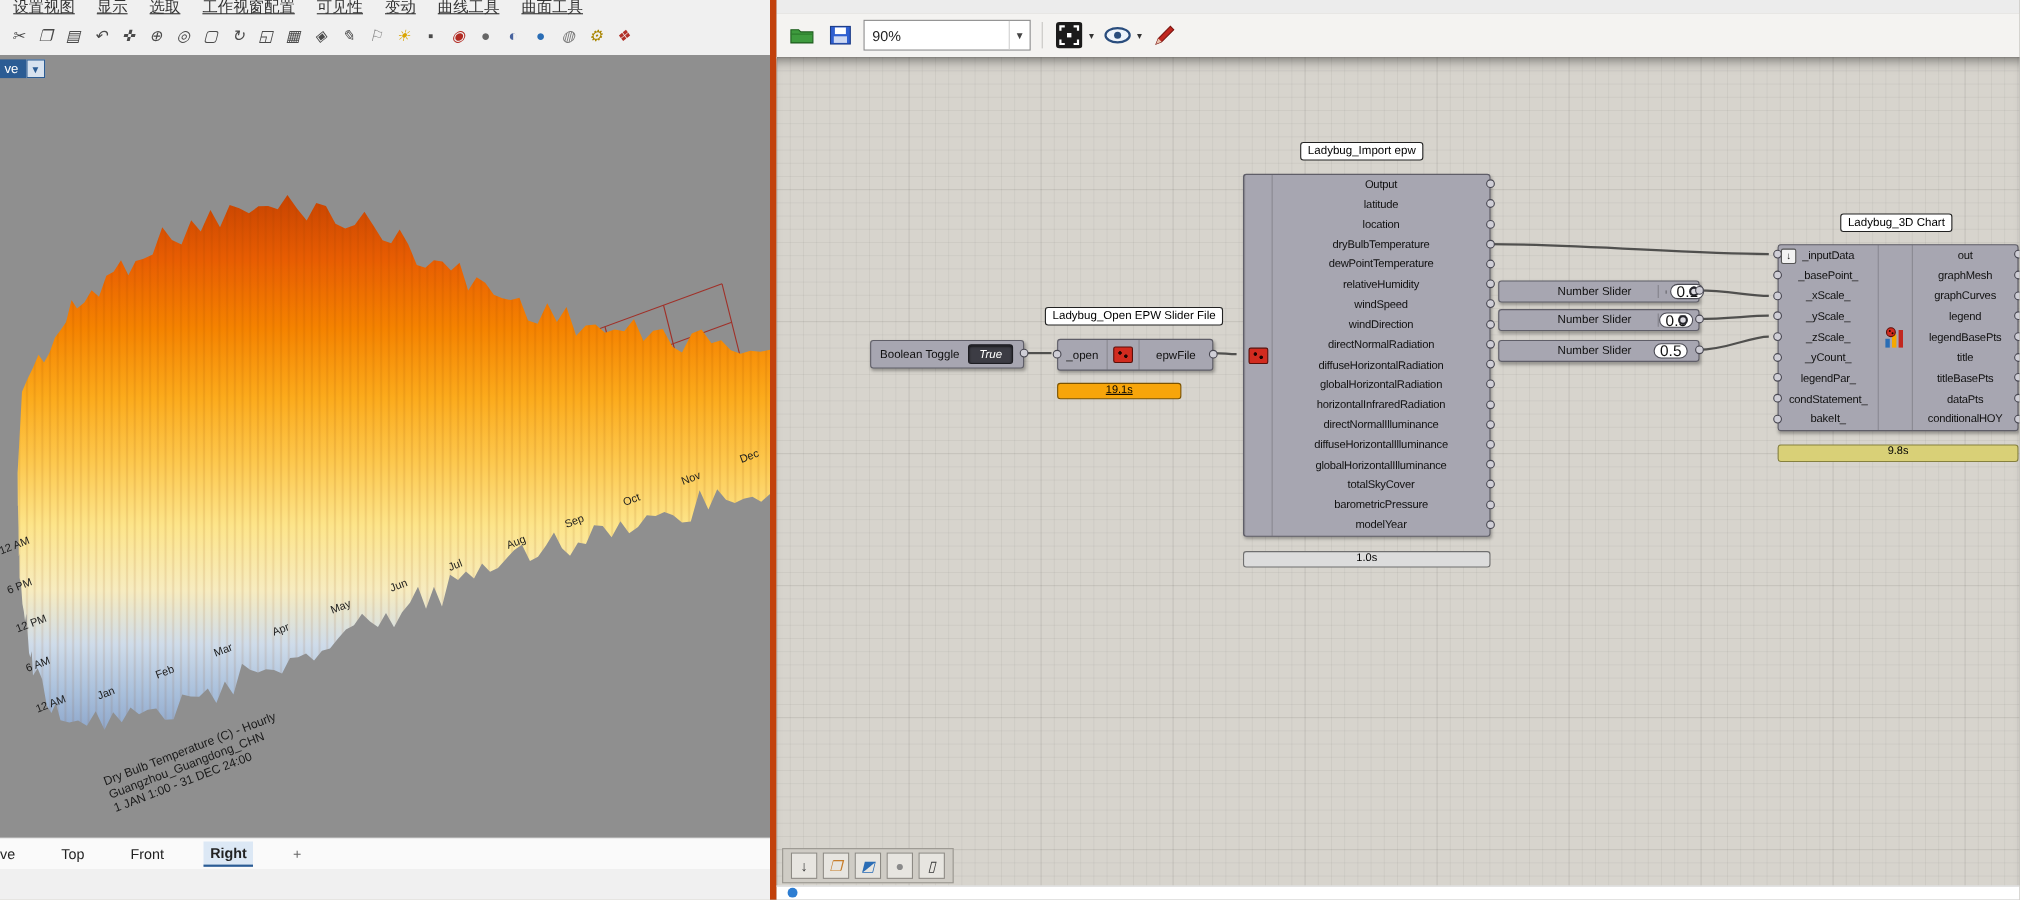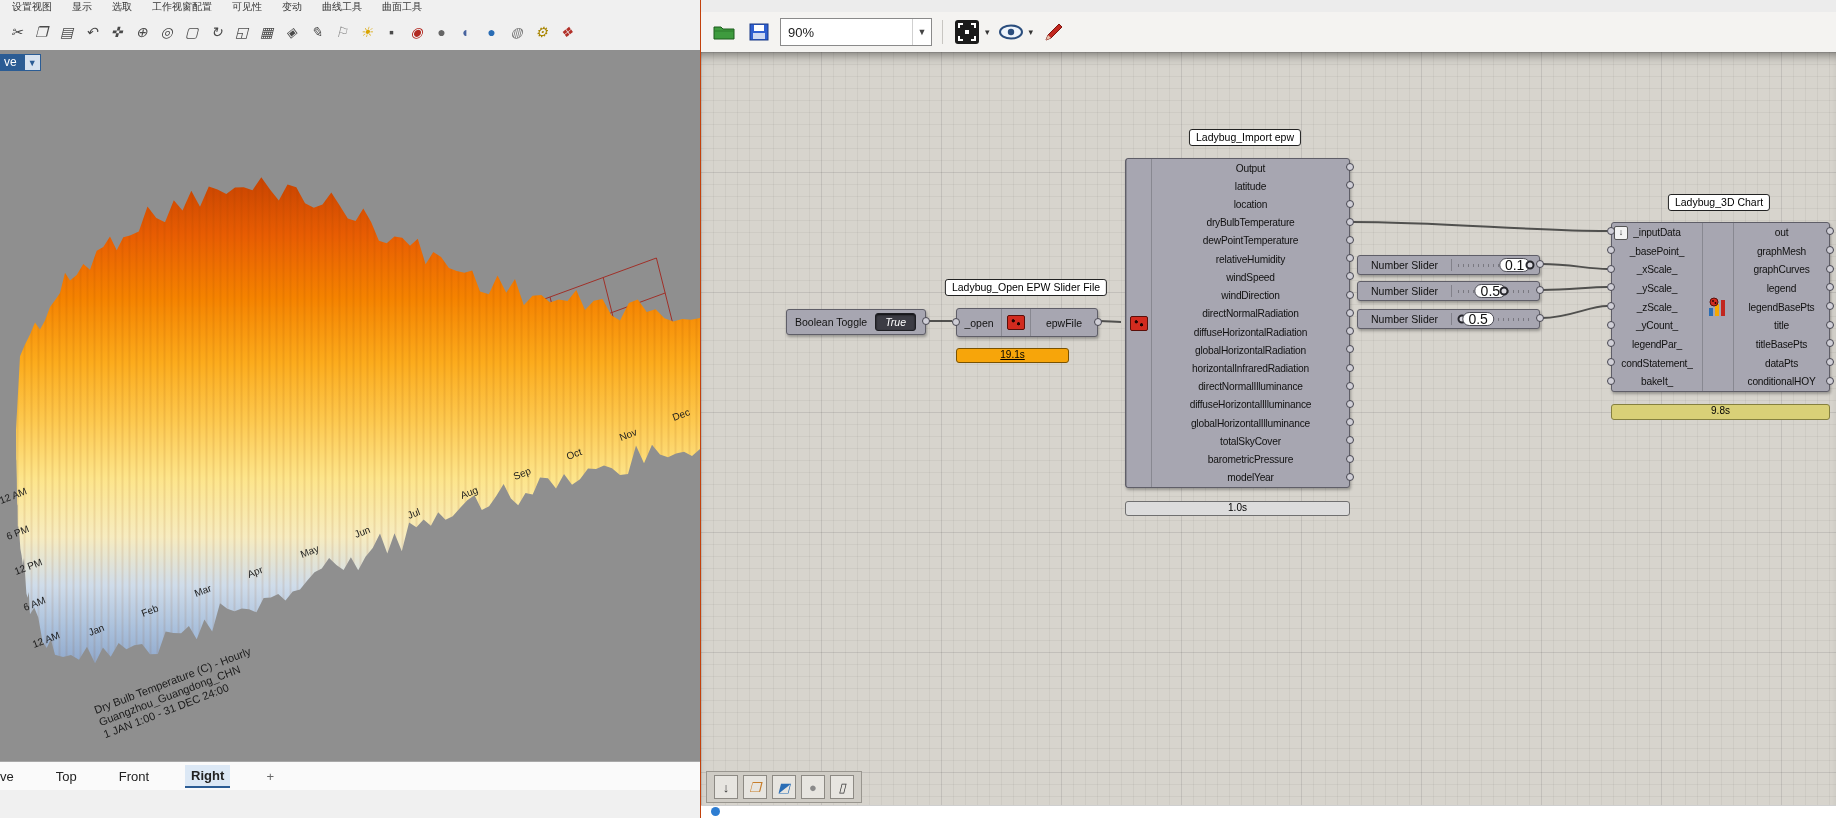--- a/index.html
+++ b/index.html
@@ -1,37 +1,37 @@
 <!DOCTYPE html>
 <html><head>
 <meta charset="utf-8">
 <style>
   html,body{margin:0;padding:0;}
   body{width:1836px;height:818px;overflow:hidden;font-family:"Liberation Sans",sans-serif;background:#d6d3cc;}
   .app{display:flex;width:1836px;height:818px;}
 
   
   .rhino{width:700px;position:relative;background:#f0f0f0;flex:none;}
-  .r-menu{height:14px;display:flex;gap:20px;padding:0 12px;font-size:10px;color:#333;align-items:center;overflow:hidden;background:#f0f0f0;}
+  .r-menu{height:14px;display:flex;gap:20px;padding:0 12px;font-size:14px;color:#333;align-items:center;overflow:hidden;background:#f0f0f0;text-decoration:underline;}
   .rmenu-item{white-space:nowrap;cursor:default;}
   .r-toolbar{height:36px;display:flex;align-items:center;padding:0 4px;background:#f0f0f0;border-bottom:1px solid #c6c6c6;}
   .ricon{width:25px;height:25px;display:flex;align-items:center;justify-content:center;font-size:14px;color:#4a4a4a;border-radius:3px;}
   .viewport{position:absolute;top:50px;bottom:28px;left:0;right:0;background:#8f8f8f;overflow:hidden;}
   .vp-corner{position:absolute;top:4px;left:0;display:flex;z-index:5;font-size:12px;}
   .vp-name{background:#2b5c94;color:#fff;padding:1px 7px 2px 4px;}
   .vp-caret{background:#d7e2ef;color:#2b5c94;border:1px solid #2b5c94;font-size:9px;padding:1px 3px;display:flex;align-items:center;}
   .vp-chart{position:absolute;inset:0;width:100%;height:100%;}
   .vp-tabs{position:absolute;bottom:0;left:0;right:0;height:28px;background:#fafafa;border-top:1px solid #a8a8a8;display:flex;align-items:center;gap:30px;padding-left:2px;font-size:13px;color:#222;}
   .vp-tab{cursor:default;padding:3px 6px;}
   .vp-tab.partial{margin-left:-8px;}
   .vp-tab.active{background:#dce8f5;font-weight:bold;border-bottom:2px solid #2b5c94;}
   .vp-addtab{color:#666;font-size:13px;width:20px;height:20px;border-radius:50%;display:flex;align-items:center;justify-content:center;}
 
   
-  .gh{flex:1;position:relative;border-left:1px solid #c2410c;background:#a3a3a3;}
+  .gh{flex:1;position:relative;border-left:6px solid #c2410c;background:#a3a3a3;}
   .g-top{height:12px;background:#ececec;}
   .g-toolbar{height:40px;background:#f4f3f1;border-bottom:1px solid #b2b0ab;display:flex;align-items:center;gap:7px;padding:0 9px;}
   .gt-btn{display:flex;align-items:center;justify-content:center;width:28px;height:28px;border-radius:3px;}
   .gt-sep{width:1px;height:24px;background:#c8c6c2;margin:0 3px;}
   .zoom-select{width:150px;height:26px;background:#fff;border:1px solid #8a8a8a;display:flex;align-items:center;font-size:13px;color:#222;}
   .zoom-select .zval{flex:1;padding-left:7px;}
   .zoom-select .zarrow{width:18px;text-align:center;color:#444;font-size:9px;border-left:1px solid #d0d0d0;align-self:stretch;display:flex;align-items:center;justify-content:center;}
   .gt-caret{font-size:9px;color:#333;margin-left:-3px;}
 
   .canvas{position:absolute;top:52px;left:0;right:0;bottom:12px;background-color:#d7d4cd;
@@ -87,21 +87,21 @@
   
   .c3d{display:flex;align-items:stretch;}
   .c3d .ins{width:90px;display:flex;flex-direction:column;position:relative;}
   .c3d .iconcell{width:30px;display:flex;align-items:center;justify-content:center;border-left:1px solid rgba(0,0,0,.18);border-right:1px solid rgba(0,0,0,.18);}
   .irow{flex:1;position:relative;display:flex;align-items:center;justify-content:center;}
   .internalize{position:absolute;left:2px;top:3px;width:12px;height:12px;background:#f2f2f2;border:1px solid #555;border-radius:2px;font-size:9px;line-height:11px;text-align:center;color:#222;z-index:3;}
   .c3dicon{position:relative;width:22px;height:22px;}
 
   
   .slider{display:flex;align-items:center;}
-  .slabel{padding:0 13px;border-right:1px solid rgba(0,0,0,.22);white-space:nowrap;}
+  .slabel{padding:0 24px;border-right:1px solid rgba(0,0,0,.22);white-space:nowrap;margin-left:29px;}
   .strack{flex:1;position:relative;height:100%;}
   .strack::before{content:"";position:absolute;left:6px;right:10px;top:50%;height:3px;margin-top:-1px;
     background:repeating-linear-gradient(90deg,rgba(0,0,0,.28) 0 1px,transparent 1px 5px);}
   .knob{position:absolute;top:50%;transform:translate(-50%,-50%);width:9px;height:9px;border:2px solid #26262c;border-radius:50%;background:#dcdbe2;box-sizing:border-box;}
   .sval{position:absolute;top:50%;transform:translate(-50%,-50%);background:#fff;border:1px solid #4c4c55;border-radius:7px;font-size:14px;padding:0 5px;line-height:12px;white-space:nowrap;}
 
   .mini{position:absolute;left:5px;bottom:3px;display:flex;gap:5px;background:#cfccc5;border:1px solid #99968f;padding:3px 7px;z-index:3;align-items:center;}
   .mini .micon{width:22px;height:22px;background:#e7e5e0;border:1px solid #8d8a84;display:flex;align-items:center;justify-content:center;font-size:13px;color:#333;}
 
   .watermark{position:absolute;right:36px;bottom:48px;font-size:46px;font-weight:bold;color:#fff;letter-spacing:2px;z-index:4;text-shadow:0 1px 4px rgba(0,0,0,.28);}
@@ -355,21 +355,21 @@
         <span class="conn in"></span>
         <span class="cell cin">_open</span>
         <span class="cell cicon">
             <span class="lbicon"></span>
           </span>
         <span class="cell cout">epwFile</span>
         <span class="conn out"></span>
       </div>
       <div class="gtimer orange" style="left:255px;top:296px;width:111px;height:13px;text-decoration:underline;">19.1s</div>
 
-      <div class="gtag" style="left:544px;top:77px;">Ladybug_Import epw</div>
+      <div class="gtag" style="left:532px;top:77px;">Ladybug_Import epw</div>
       <div class="gcomp iepw" style="left:424px;top:106px;width:223px;height:328px;">
         <div class="iconcell">
             <span class="lbicon"></span>
           </div>
         <div class="outs">
 
             <div class="orow">
               <span class="olabel">Output</span>
               <span class="conn out"></span>
             </div>

